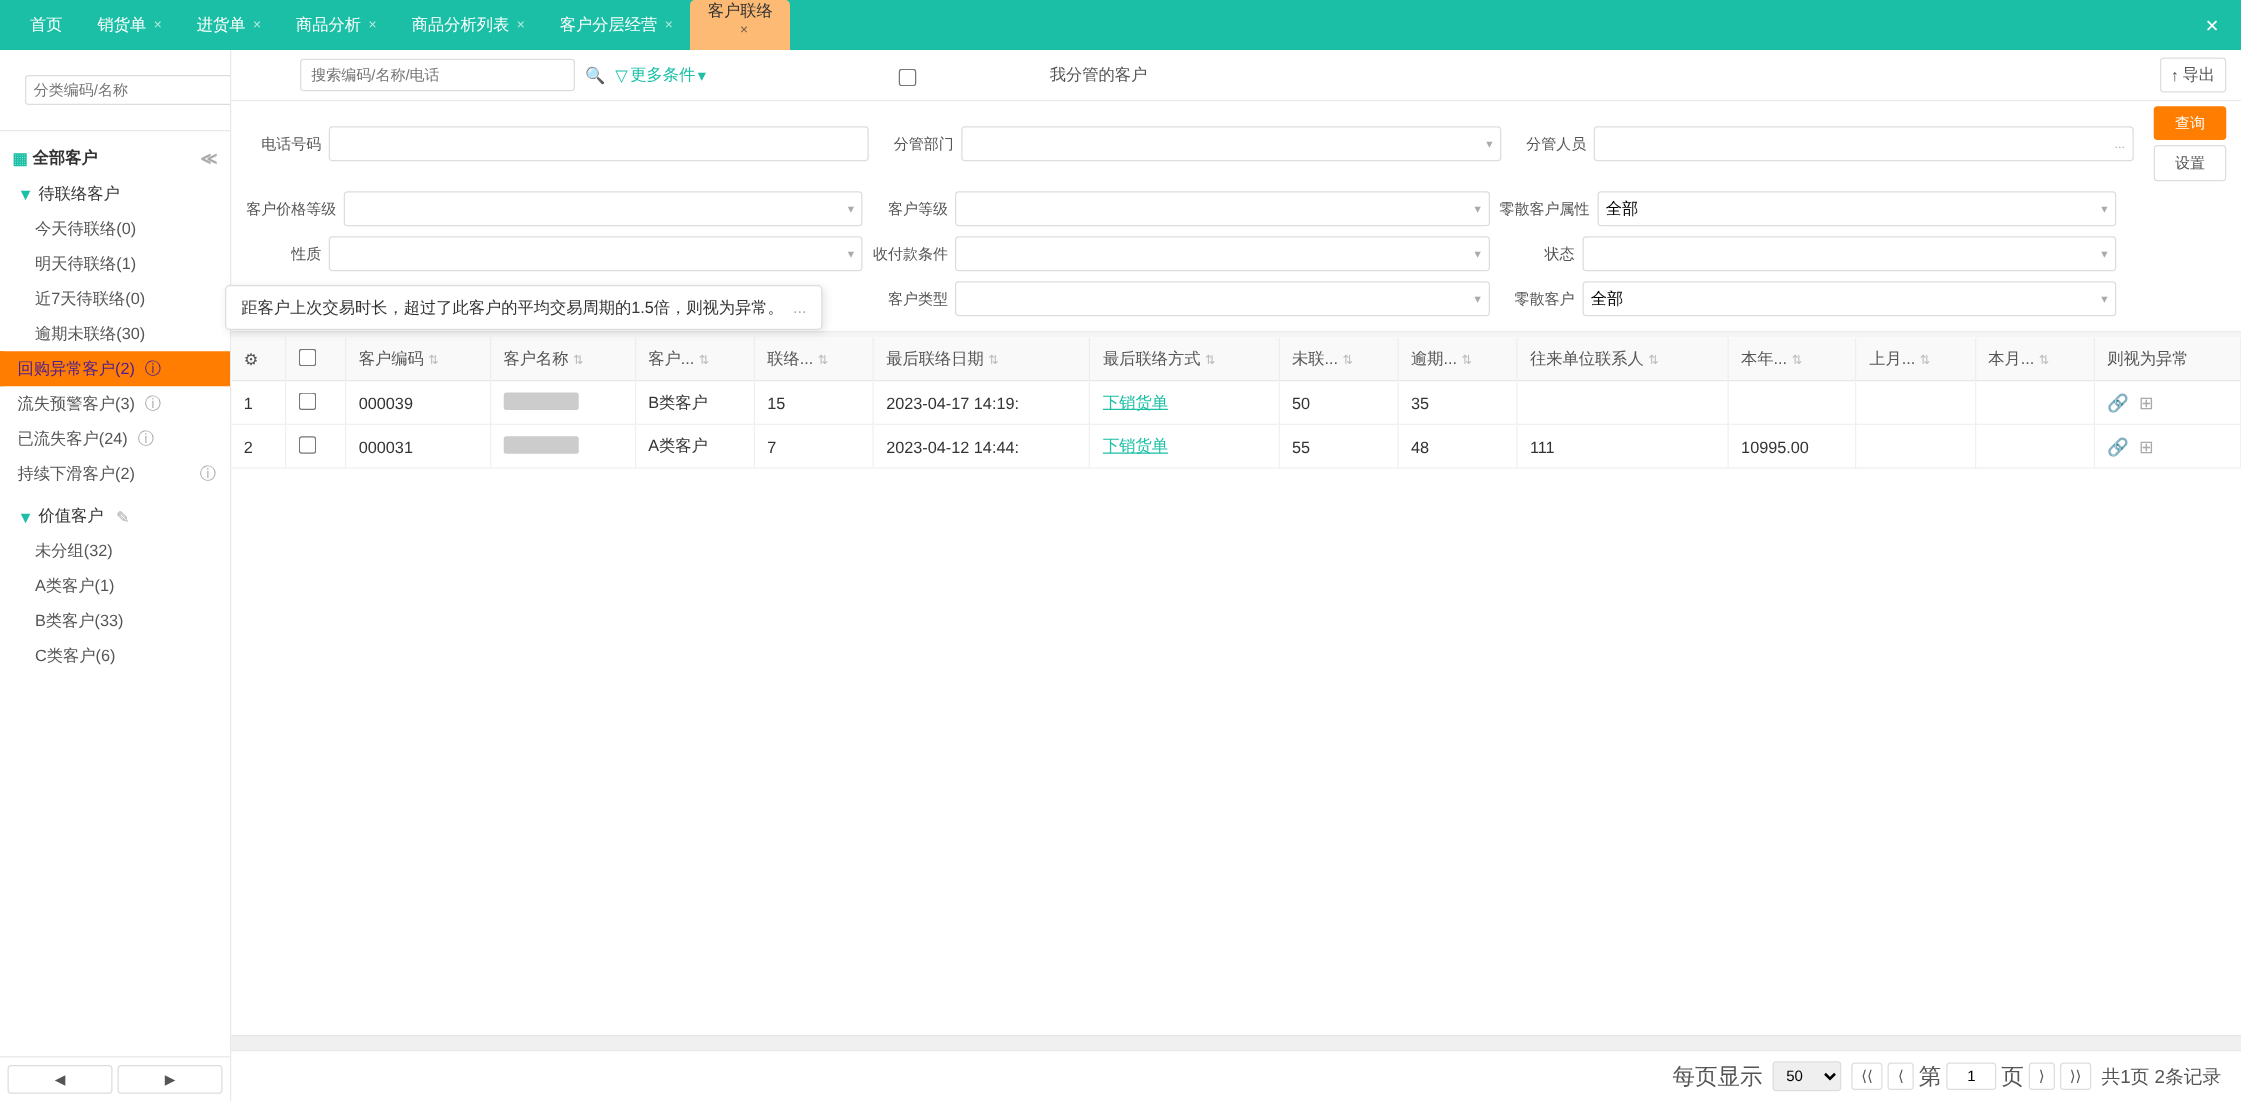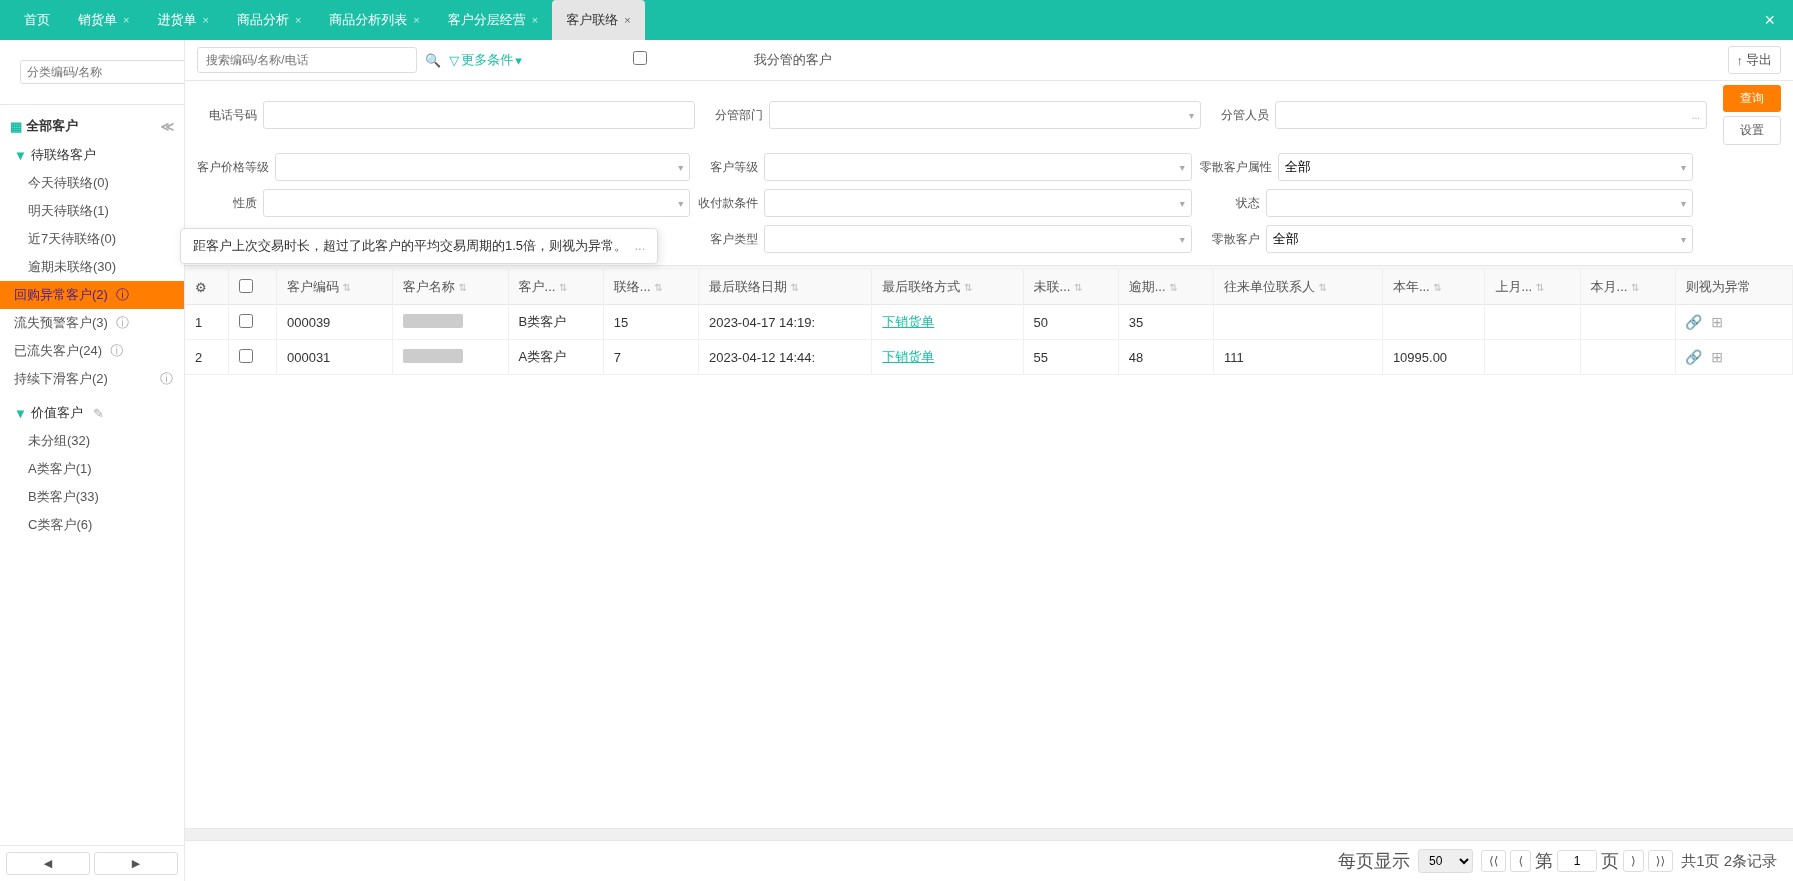--- a/index.html
+++ b/index.html
@@ -10,21 +10,21 @@
       display: flex; align-items: center;
       background: #1abfa5; height: 40px; padding: 0 10px;
       color: white; gap: 0;
     }
     .top-nav .nav-item {
       padding: 0 14px; height: 40px; display: flex; align-items: center;
       cursor: pointer; color: white; font-size: 13px; white-space: nowrap;
       position: relative;
     }
     .top-nav .nav-item.active {
-      background: #e5e5e5; color: #333; border-radius: 4px 4px 0 0;
+      background: #fdba74; color: #333; border-radius: 4px 4px 0 0; flex-direction: column;
     }
     .top-nav .nav-item .close-x {
       margin-left: 6px; font-size: 11px; opacity: 0.7;
     }
     .top-nav .spacer { flex: 1; }
     .top-nav .window-close {
       color: white; font-size: 18px; cursor: pointer; padding: 0 8px;
     }
 
     
@@ -81,27 +81,27 @@
     }
 
     
     .filter-bar {
       background: white; padding: 6px 12px;
       border-bottom: 1px solid #e8e8e8;
       display: flex; align-items: center; gap: 8px;
     }
     .filter-bar input {
       border: 1px solid #ddd; border-radius: 3px; padding: 5px 8px;
-      font-size: 12px; width: 220px; outline: none;
+      font-size: 12px; width: 220px; outline: none; margin-left: 43px;
     }
     .filter-bar .more-conditions {
       color: #1abfa5; cursor: pointer; font-size: 12px; display: flex; align-items: center; gap: 2px;
     }
     .filter-bar .my-customers {
-      display: flex; align-items: flex-start; gap: 4px; font-size: 12px; color: #555;
+      display: flex; align-items: flex-end; gap: 4px; font-size: 12px; color: #555;
     }
     .filter-bar .spacer { flex: 1; }
     .filter-bar .export-btn {
       color: #555; font-size: 12px; cursor: pointer; display: flex; align-items: center; gap: 3px;
       border: 1px solid #ddd; border-radius: 3px; padding: 4px 8px;
     }
 
     
     .filter-rows {
       background: white; padding: 0 12px 8px;

